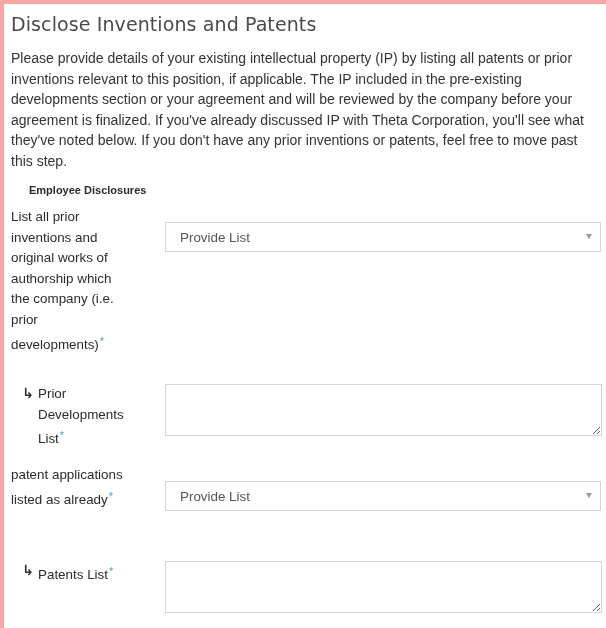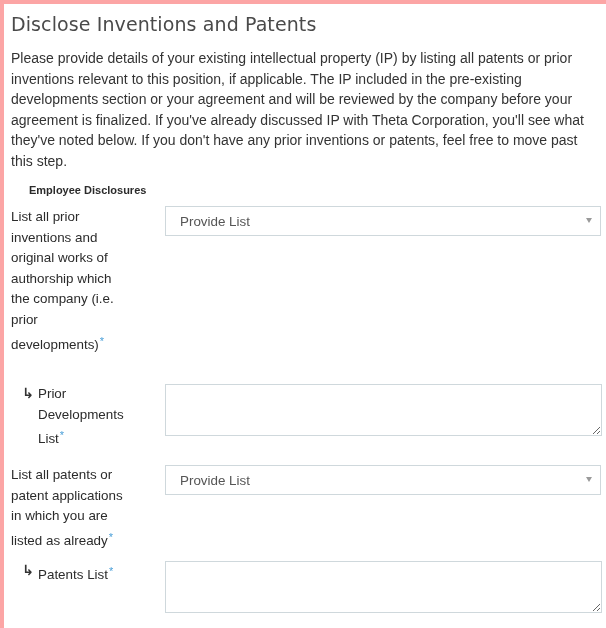--- a/index.html
+++ b/index.html
@@ -29,21 +29,21 @@
   }
   .label {
     position: absolute; left: 7px;
     font-size: 13.4px; line-height: 20.6px; color: #2b2b2b;
   }
   .req { color: #4a9fd8; font-size: 11px; vertical-align: 4px; margin-left: 1px; }
   .sub-label { position: absolute; font-size: 13.4px; line-height: 20.6px; color: #2b2b2b; }
   .arrow { position: absolute; left: 18px; font-size: 14px; color: #333; font-weight: bold; }
   .select {
     position: absolute; left: 161px; width: 436px; height: 30px;
-    border: 1px solid #cfd8dc; background: #ffffff; box-sizing: border-box;
+    border: 1px solid #cfd8dc; background: #ffffff; box-sizing: border-box; margin-top: 16px;
   }
   .select .val {
     position: absolute; left: 14px; top: 7px;
     font-size: 13.4px; color: #555555;
   }
   .select .caret {
     position: absolute; right: 8px; top: 11px;
     width: 0; height: 0;
     border-left: 3.5px solid transparent; border-right: 3.5px solid transparent;
     border-top: 5px solid #9a9a9a;
@@ -82,23 +82,21 @@
 
   <span class="arrow" style="top:381px;">↳</span>
   <div class="sub-label" style="left:34px; top:380px;">
     <div>Prior</div>
     <div>Developments</div>
     <div><span>List</span><span class="req">*</span></div>
   </div>
   <textarea class="textarea" style="top: 380px;"></textarea>
 
   <div class="label" style="top:461px;">
-    <div>List all patents or</div>
     <div>patent applications</div>
-    <div>in which you are</div>
     <div><span>listed as already</span><span class="req">*</span></div>
   </div>
   <div class="select" style="top:461px;">
     <span class="val">Provide List</span>
     <span class="caret"></span>
   </div>
 
   <span class="arrow" style="top:558px;">↳</span>
   <div class="sub-label" style="left:34px; top:557px;">
     <span>Patents List</span><span class="req">*</span>

